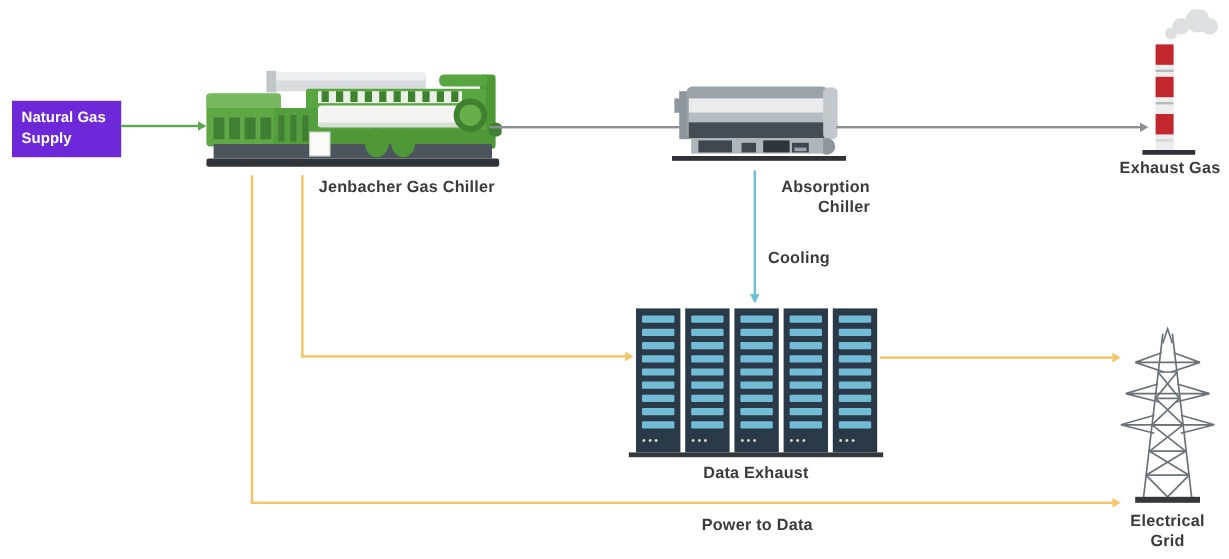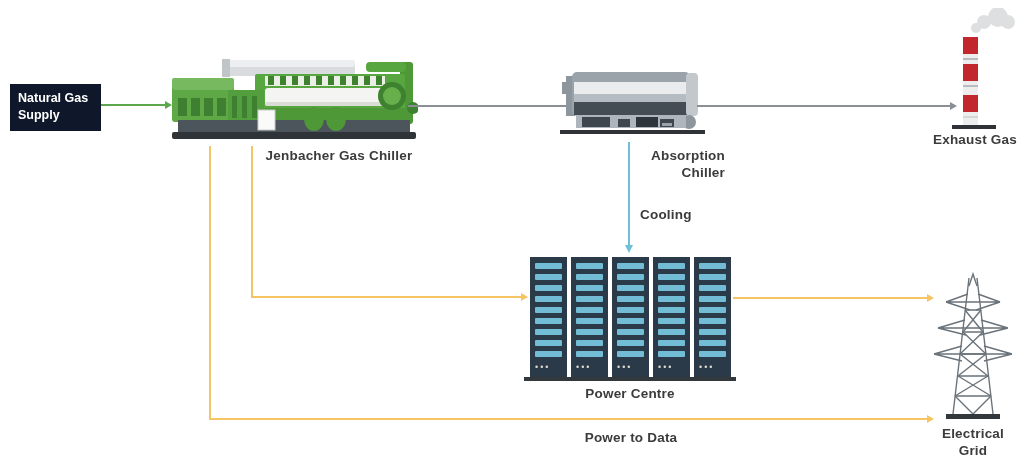--- a/index.html
+++ b/index.html
@@ -3,21 +3,21 @@
 <meta charset="utf-8">
 <style>
   html,body{margin:0;padding:0;background:#ffffff;}
   body{width:1024px;height:466px;position:relative;overflow:hidden;
        font-family:"Liberation Sans", sans-serif;}
   .abs{position:absolute;}
   .label{color:#3b3b3d;font-weight:bold;font-size:13.5px;line-height:1.28;
          letter-spacing:.2px;white-space:pre-line;}
   .center{text-align:center;}
   
-  .gas-box{left:10px;top:84px;width:91px;height:47px;background:#0f172a;
+  .gas-box{left:10px;top:84px;width:91px;height:47px;background:#6d28d9;
            color:#fff;font-weight:bold;font-size:12.5px;line-height:1.35;
            padding:6px 0 0 8px;box-sizing:border-box;white-space:pre-line;}
   
   .hline{height:2px;}
   .vline{width:2px;}
   .arrow-right{width:0;height:0;border-top:4px solid transparent;
                border-bottom:4px solid transparent;border-left:7px solid #000;}
   .arrow-down{width:0;height:0;border-left:4px solid transparent;
               border-right:4px solid transparent;border-top:8px solid #000;}
   .c-green{background:#5ca84f;} .b-green{border-left-color:#5ca84f;}
@@ -224,21 +224,21 @@
       <div class="slot"></div>
       <div class="slot"></div>
       <div class="slot"></div>
       <div class="slot"></div>
       <div class="slot"></div>
       <div class="slot"></div>
       <div class="dots">•••</div>
     </div>
   </div>
 <div class="abs dc-base"></div>
-<div class="abs label center" style="left:555px;top:385px;width:150px;">Power Centre</div>
+<div class="abs label center" style="left:555px;top:385px;width:150px;">Data Exhaust</div>
 
 <svg class="abs" style="left:928px;top:272px;" width="90" height="150" viewBox="0 0 90 150">
   <g stroke="#6a737a" stroke-width="1.4" fill="none">
     <path d="M41,14 L45,2 L49,14"></path>
     <path d="M41,6 L25,142 M49,6 L65,142"></path>
 
     <path d="M18,30 L72,30 M18,30 L40,22 M72,30 L50,22 M18,30 L42,38 M72,30 L48,38"></path>
     <path d="M10,56 L80,56 M10,56 L37,48 M80,56 L53,48 M10,56 L38,63 M80,56 L52,63"></path>
     <path d="M6,82 L84,82 M6,82 L34,74 M84,82 L56,74 M6,82 L34,89 M84,82 L56,89"></path>
 

